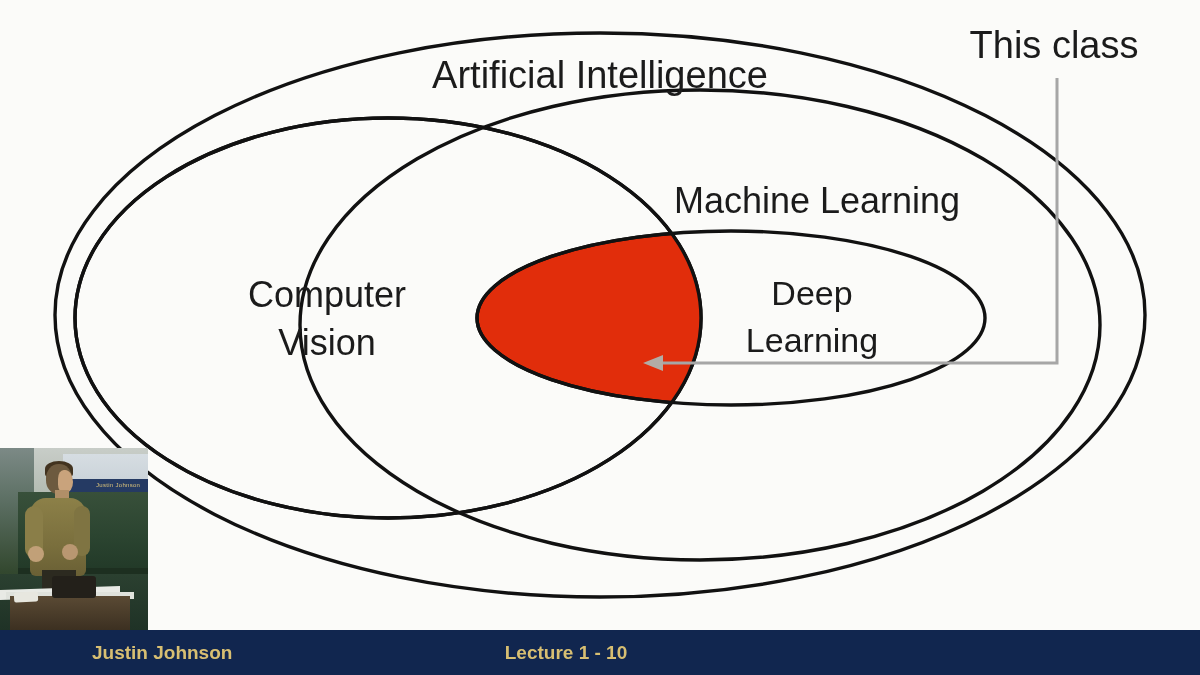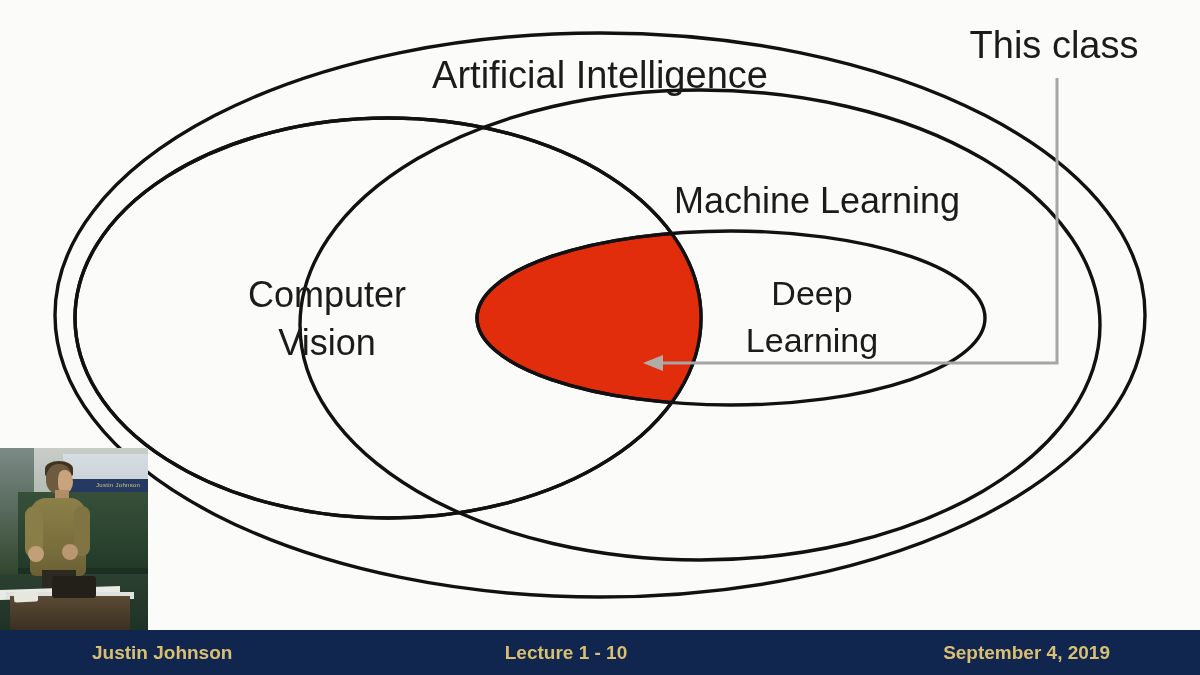--- a/index.html
+++ b/index.html
@@ -278,16 +278,15 @@
     <div class="wc-layer wc-desk"></div>
     <div class="wc-layer wc-desk-edge"></div>
     <div class="wc-layer wc-desk-front"></div>
     <div class="wc-layer wc-podium"></div>
     <div class="wc-layer wc-paper"></div>
   </div>
 
   <div id="footer">
     <div class="footer-text" id="footer-presenter">Justin Johnson</div>
     <div class="footer-text" id="footer-lecture">Lecture 1 - 10</div>
-    <div class="footer-text" id="footer-date">September 4, 2019</div>
   </div>
 
 </div>
 
 </body></html>

